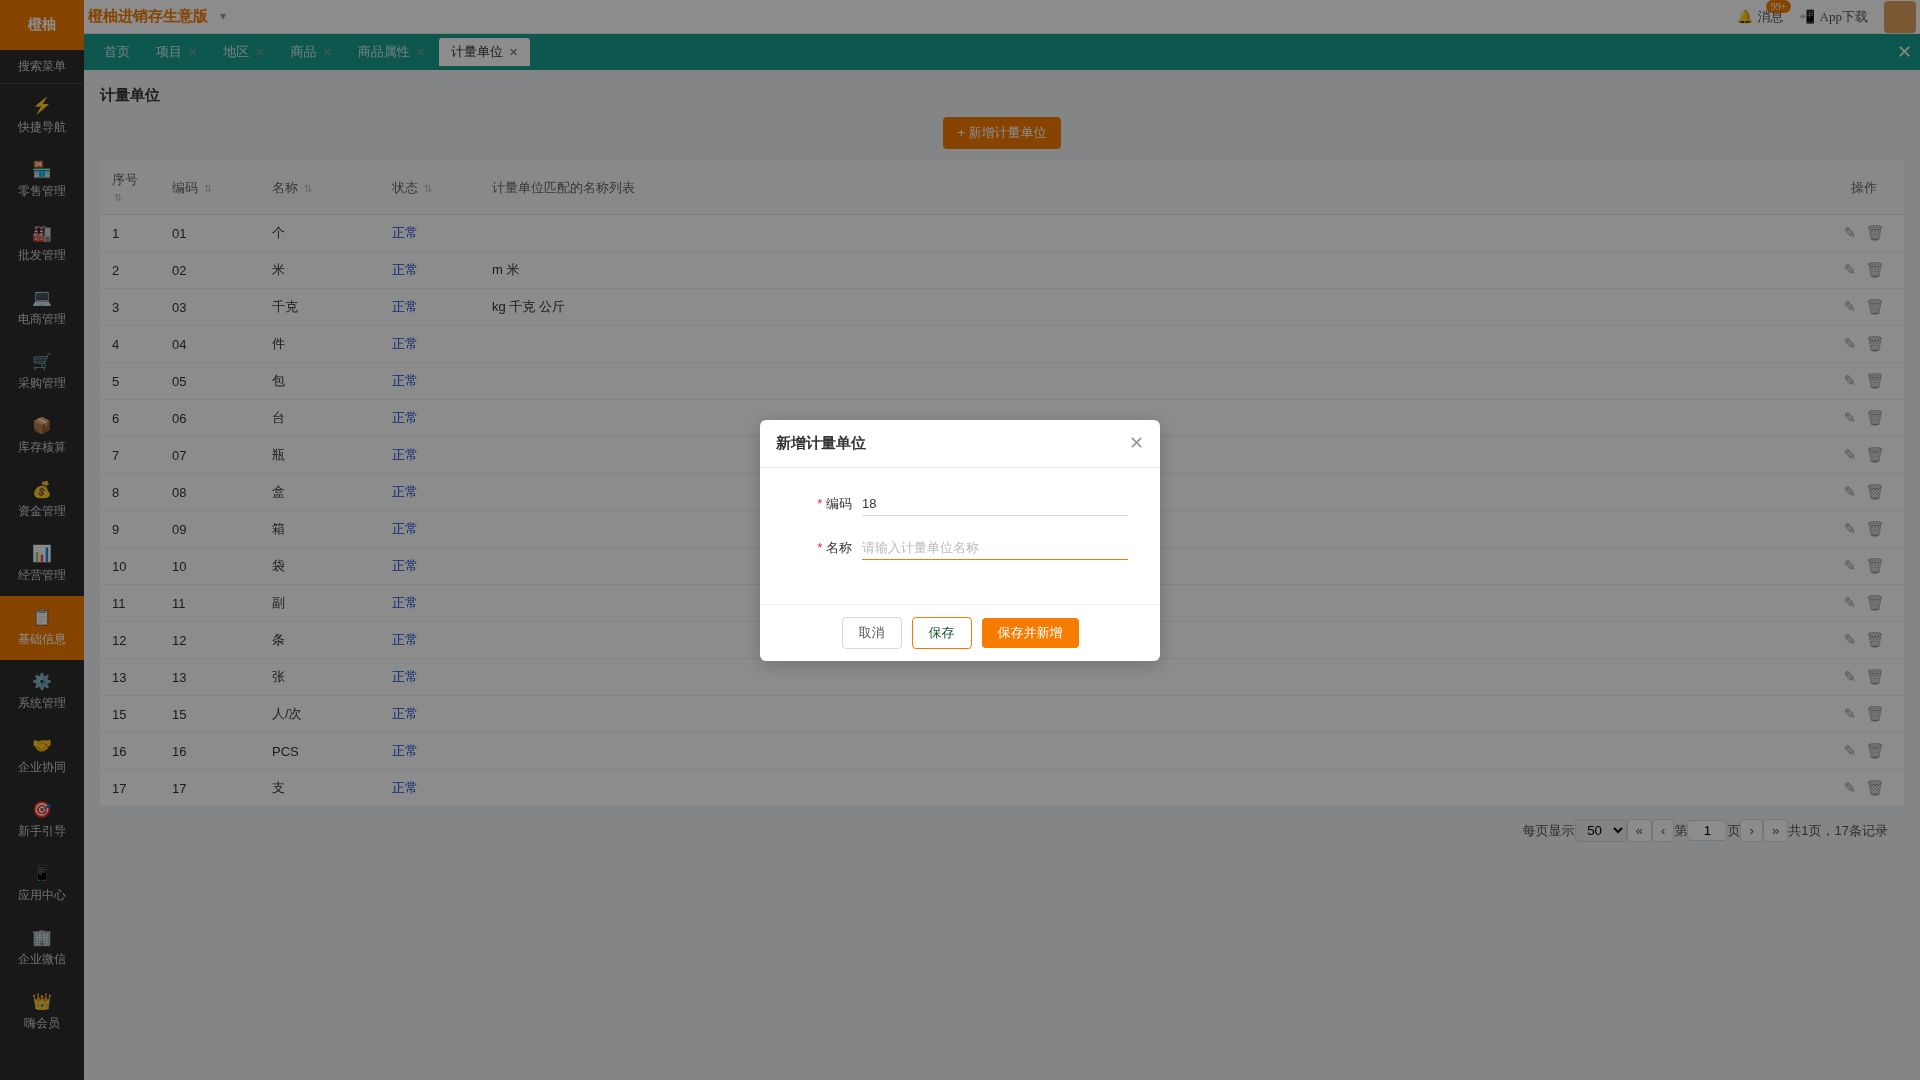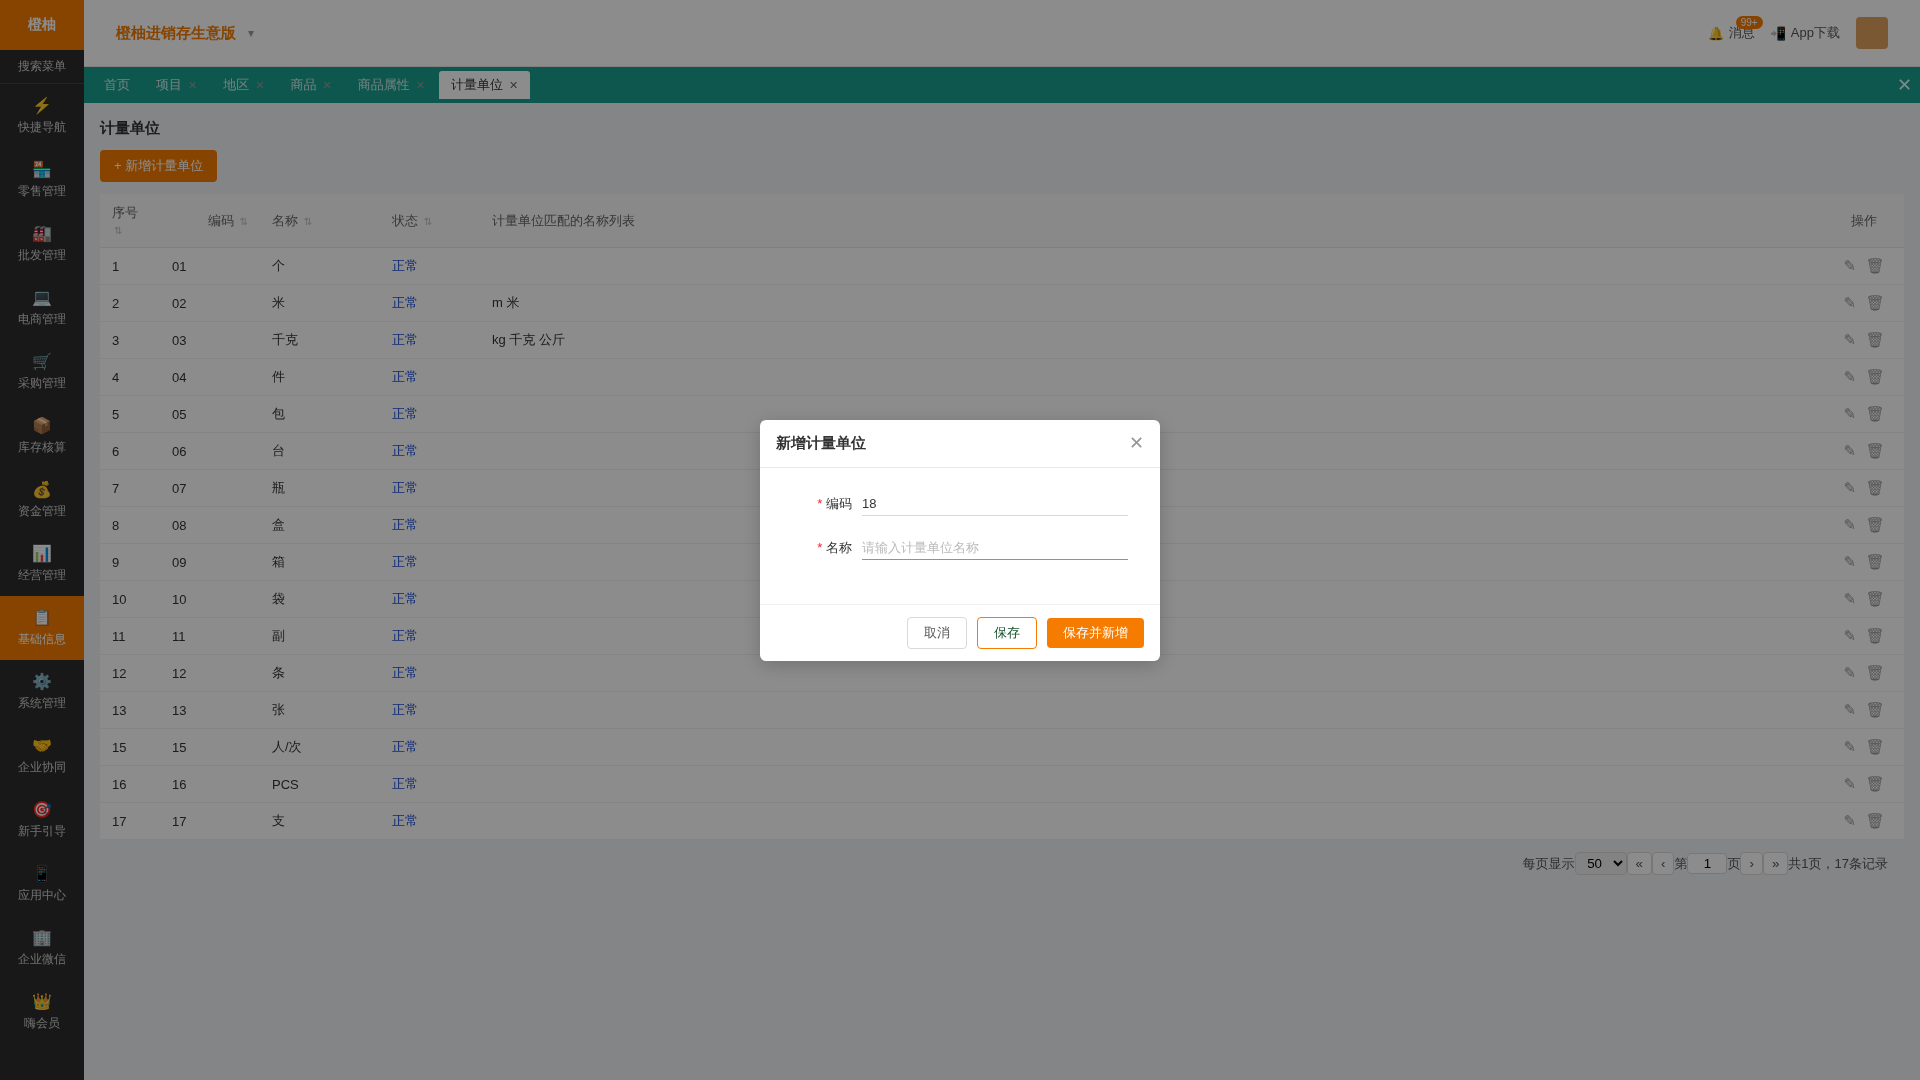--- a/index.html
+++ b/index.html
@@ -11,21 +11,21 @@
     .sidebar-logo-text { color: #fff; font-size: 14px; font-weight: bold; }
     .sidebar-search { width: 100%; padding: 8px 0; text-align: center; color: #ccc; font-size: 12px; cursor: pointer; border-bottom: 1px solid #444; }
     .sidebar-nav-item { width: 100%; padding: 12px 4px; text-align: center; color: #ccc; font-size: 12px; cursor: pointer; display: flex; flex-direction: column; align-items: center; gap: 4px; }
     .sidebar-nav-item.active { background: #f57c00; color: #fff; }
     .sidebar-nav-item .nav-icon { font-size: 16px; }
 
     
     .main { flex: 1; display: flex; flex-direction: column; overflow: hidden; }
 
     
-    .top-header { height: 67px; background: #fff; display: flex; align-items: center; justify-content: space-between; padding: 0 32px; border-bottom: 1px solid #e8e8e8; }
+    .top-header { height: 34px; background: #fff; display: flex; align-items: center; justify-content: space-between; padding: 0 4px; border-bottom: 1px solid #e8e8e8; font-family: Liberation Serif, serif; }
     .top-header-left { display: flex; align-items: center; gap: 12px; }
     .top-header-logo { color: #f57c00; font-weight: bold; font-size: 15px; }
     .top-header-right { display: flex; align-items: center; gap: 16px; }
     .msg-btn { display: flex; align-items: center; gap: 4px; font-size: 13px; color: #555; position: relative; cursor: pointer; }
     .badge { background: #f57c00; color: #fff; font-size: 10px; border-radius: 10px; padding: 1px 5px; position: absolute; top: -8px; right: -8px; }
     .app-download { display: flex; align-items: center; gap: 4px; font-size: 13px; color: #555; cursor: pointer; }
     .avatar { width: 32px; height: 32px; background: #e0a060; border-radius: 4px; cursor: pointer; }
 
     
     .tab-bar { height: 36px; background: #1a9e8f; display: flex; align-items: center; padding: 0 8px; gap: 2px; }
@@ -33,34 +33,34 @@
     .tab-item.active { background: #fff; color: #333; border-radius: 3px 3px 0 0; }
     .tab-item .tab-close { font-size: 11px; color: #999; cursor: pointer; }
     .tab-item.active .tab-close { color: #666; }
     .tab-bar-end { margin-left: auto; color: rgba(255,255,255,0.9); cursor: pointer; font-size: 18px; }
 
     
     .content { flex: 1; padding: 16px; overflow-y: auto; position: relative; background: #f0f2f5; }
     .page-title { font-size: 15px; font-weight: bold; color: #333; margin-bottom: 12px; }
 
     
-    .toolbar { display: flex; justify-content: flex-start; margin-bottom: 12px; }
+    .toolbar { display: flex; justify-content: center; margin-bottom: 12px; }
     .add-btn { background: #f57c00; color: #fff; border: none; padding: 7px 14px; border-radius: 4px; cursor: pointer; font-size: 13px; }
 
     
     .table-wrapper { background: #fff; border-radius: 4px; overflow: hidden; }
     table { width: 100%; border-collapse: collapse; }
     thead tr { background: #fafafa; border-bottom: 1px solid #e8e8e8; }
     th { padding: 10px 12px; text-align: left; font-size: 13px; color: #666; font-weight: normal; border-bottom: 1px solid #e8e8e8; }
     td { padding: 9px 12px; font-size: 13px; color: #333; border-bottom: 1px solid #f0f0f0; }
     .sort-icon { color: #bbb; font-size: 10px; margin-left: 2px; cursor: pointer; }
     .status-normal { color: #1d4ed8; }
     .action-btn { color: #999; cursor: pointer; font-size: 15px; margin: 0 3px; }
     .col-seq { width: 60px; }
-    .col-code { width: 100px; text-align: right; }
+    .col-code { width: 100px; }
     .col-name { width: 120px; }
     .col-status { width: 100px; }
     .col-match { }
     .col-action { width: 80px; text-align: center; }
 
     
     .pagination { display: flex; align-items: center; justify-content: flex-end; padding: 12px 16px; gap: 0; font-size: 13px; color: #555; }
     .pagination-input { width: 40px; border: 1px solid #d9d9d9; border-radius: 4px; text-align: center; padding: 2px 4px; }
     .pagination-btn { border: 1px solid #d9d9d9; background: #fff; padding: 3px 8px; border-radius: 4px; cursor: pointer; color: #555; }
     .pagination-btn:disabled { color: #ccc; cursor: default; }
@@ -71,21 +71,21 @@
     .modal-header { padding: 14px 16px; border-bottom: 1px solid #e8e8e8; display: flex; align-items: center; justify-content: space-between; }
     .modal-title { font-size: 15px; font-weight: bold; color: #333; }
     .modal-close { color: #999; cursor: pointer; font-size: 18px; line-height: 1; }
     .modal-body { padding: 24px 32px; }
     .form-row { display: flex; align-items: center; margin-bottom: 20px; }
     .form-label { width: 60px; text-align: right; font-size: 13px; color: #333; margin-right: 10px; }
     .form-label-required::before { content: "* "; color: #f5222d; }
     .form-input { flex: 1; border: none; border-bottom: 1px solid #d9d9d9; padding: 4px 0; font-size: 13px; color: #333; outline: none; }
     .form-input.active-input { border-bottom-color: #f57c00; }
     .form-input::placeholder { color: #bbb; }
-    .modal-footer { padding: 12px 16px; border-top: 1px solid #f0f0f0; display: flex; align-items: center; justify-content: flex-end; gap: 10px; }
+    .modal-footer { padding: 12px 22px; border-top: 1px solid #f0f0f0; display: flex; align-items: center; justify-content: center; gap: 10px; }
     .btn-cancel { border: 1px solid #d9d9d9; background: #fff; padding: 6px 16px; border-radius: 4px; cursor: pointer; font-size: 13px; color: #555; }
     .btn-save { border: 1px solid #f57c00; background: #fff; color: #14532d; padding: 6px 16px; border-radius: 4px; cursor: pointer; font-size: 13px; }
     .btn-save-new { background: #f57c00; color: #fff; border: none; padding: 6px 16px; border-radius: 4px; cursor: pointer; font-size: 13px; }
   </style>
 </head>
 <body>
 
 <div class="sidebar">
   <div class="sidebar-logo">
     <span class="sidebar-logo-text">橙柚</span>

